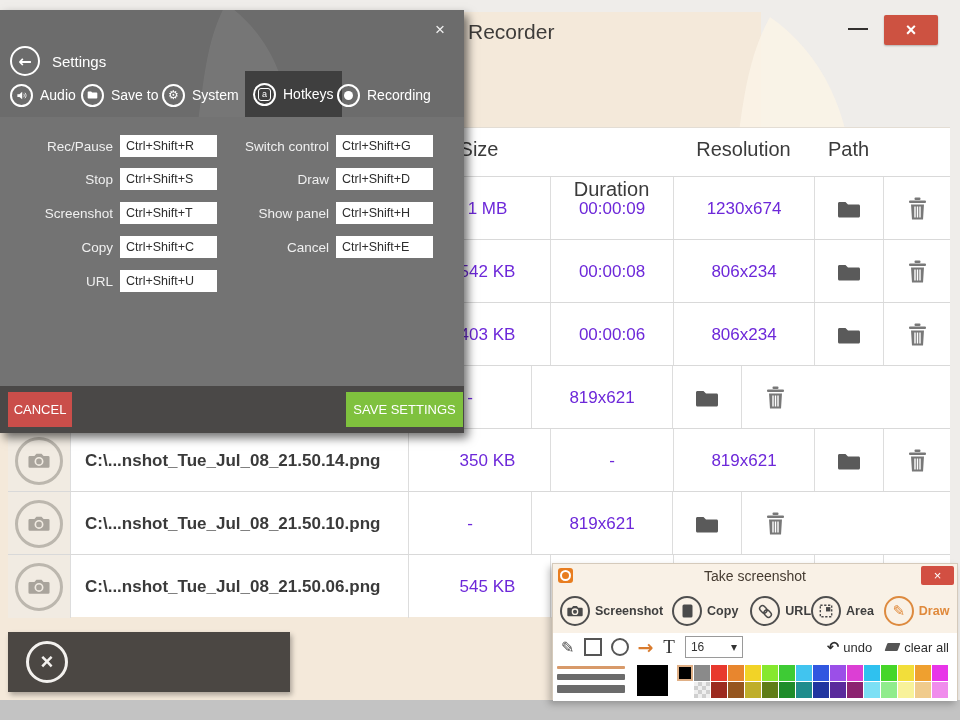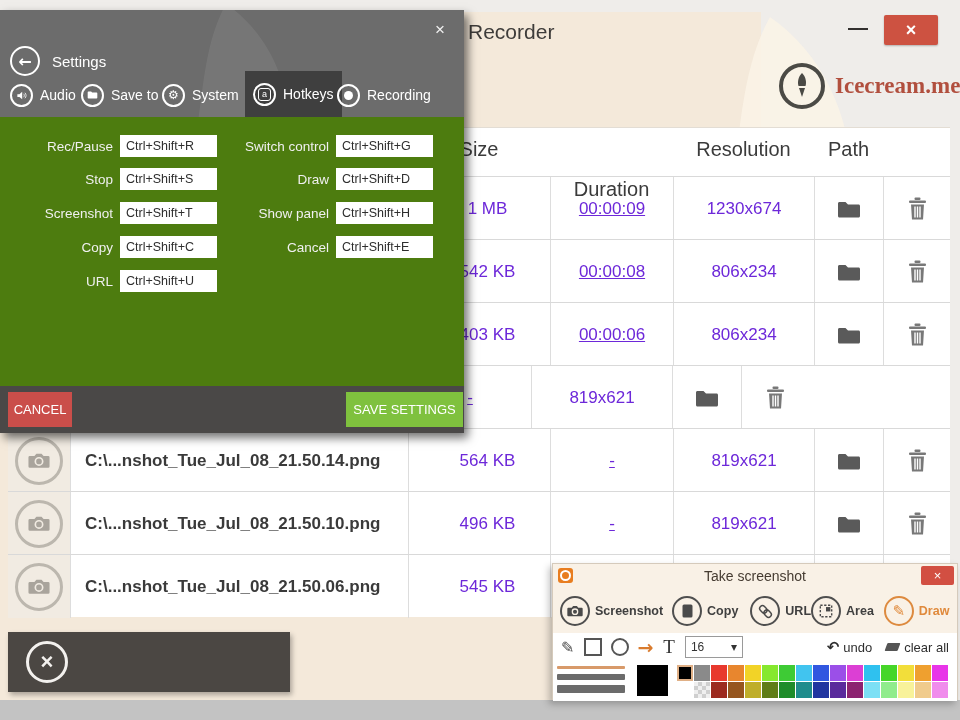--- a/index.html
+++ b/index.html
@@ -27,21 +27,21 @@
   .th-dur{left:542px;width:123px;margin-top:40px;}
   .th-res{left:665px;width:141px;}
   .th-path{left:806px;width:69px;}
   .trow{position:absolute;left:0;width:942px;height:63px;border-top:1px solid #d9d9d9;display:flex;}
   .cell{height:100%;display:flex;align-items:center;justify-content:center;box-sizing:border-box;
         font-size:17px;color:#6d28d9;border-left:1px solid #ddd;}
   .cell:first-child{border-left:none;}
   .c-icon{width:62px;background:#f1ebe2;}
   .c-name{width:338px;justify-content:flex-start;padding-left:14px;font-weight:600;color:#3a3a3a;}
   .c-size{width:142px;padding-left:16px;}
-  .c-dur{width:123px;text-decoration:underline;}
+  .c-dur{width:123px;}
   .c-res{width:141px;}
   .c-folder{width:69px;}
   .c-trash{width:67px;}
   .cam-circle{width:42px;height:42px;border:3px solid #bcb7ae;border-radius:50%;
               display:flex;align-items:center;justify-content:center;}
   
   .clear-history{left:8px;top:620px;width:282px;height:60px;background:#4b4743;display:flex;align-items:center;
                  box-shadow:2px 3px 5px rgba(0,0,0,.3);cursor:pointer;}
   .ch-circle{width:36px;height:36px;border:3px solid #f3f1ee;border-radius:50%;margin-left:18px;
              display:flex;align-items:center;justify-content:center;color:#f3f1ee;font-size:22px;font-weight:bold;}
@@ -62,21 +62,21 @@
   .tab{position:absolute;top:12px;height:24px;display:flex;align-items:center;gap:7px;color:#fff;
        font-size:14px;cursor:pointer;}
   .tab.active{top:0;height:46px;background:#3f3f3f;padding:0 8px;}
   .tab-ic{width:19px;height:19px;border:2px solid #fff;border-radius:50%;display:flex;align-items:center;
           justify-content:center;flex:none;}
   .glyph{font-family:"DejaVu Sans",sans-serif;}
   .ic-gear{color:#fff;font-size:12px;line-height:1;}
   .ic-a{width:11px;height:11px;border:1.5px solid #fff;border-radius:3px;color:#fff;font-size:9px;
         display:flex;align-items:center;justify-content:center;line-height:1;}
   .ic-dot{width:9px;height:9px;background:#fff;border-radius:50%;}
-  .dlg-content{position:absolute;left:0;top:107px;width:100%;height:269px;background:#4d7c0f;}
+  .dlg-content{position:absolute;left:0;top:107px;width:100%;height:269px;background:#737373;}
   .fldrow{position:absolute;display:flex;align-items:center;height:22px;}
   .fldrow label{font-size:13.5px;color:#f0f0f0;text-align:right;margin-right:7px;cursor:default;}
   .colL label{width:113px;}
   .colR label{width:113px;}
   .hotkey-input{width:91px;height:22px;border:none;background:#fff;font-family:"Liberation Sans",sans-serif;
                 font-size:12.5px;color:#2e2e2e;padding:0 0 0 6px;outline:none;}
   .dlg-footer{position:absolute;left:0;top:376px;width:100%;height:47px;background:#4a4847;}
   .btn-cancel{position:absolute;left:8px;top:6px;width:64px;height:35px;background:#ca4e4a;color:#fff;
               font-size:13px;display:flex;align-items:center;justify-content:center;cursor:pointer;}
   .btn-save{position:absolute;right:1px;top:6px;width:117px;height:35px;background:#7fc13e;color:#fff;
@@ -133,29 +133,20 @@
   <svg class="abs swirl" viewBox="0 0 330 420">
     <path d="M160,5 C240,60 268,180 215,290 C178,368 105,412 68,388 C38,368 62,300 95,248 C138,180 118,80 160,5 Z" fill="#faf3e6" opacity="0.85"></path>
   </svg>
 
   <div class="abs win-title">Recorder</div>
   <div class="abs win-min">—</div>
   <div class="abs win-close">
     <span>×</span>
   </div>
 
-  <div class="abs brand">
-    <div class="brand-circle">
-      <svg width="16" height="26" viewBox="0 0 16 26">
-        <path d="M8,0 C11,3 13,8 11.5,13 L4.5,13 C3,8 5,3 8,0 Z" fill="#4b4a45"></path>
-        <path d="M5,15 L11,15 L8,24 Z" fill="#4b4a45"></path>
-      </svg>
-    </div>
-    <span class="brand-text">Icecream.me</span>
-  </div>
 
   <div class="abs table">
     <div class="thead">
       <div class="th th-size">Size</div>
       <div class="th th-dur">Duration</div>
       <div class="th th-res">Resolution</div>
       <div class="th th-path">Path</div>
     </div>
     <div class="trow" style="top:48px">
       <div class="cell c-icon">
@@ -267,21 +258,21 @@
     <div class="trow" style="top:300px">
       <div class="cell c-icon">
           <div class="cam-circle">
             <svg width="22" height="17" viewBox="0 0 24 18">
               <path d="M2 4 h5 l2.2-2.5 h5.6 L17 4 h5 a1.5 1.5 0 0 1 1.5 1.5 v10 a1.5 1.5 0 0 1 -1.5 1.5 h-20 A1.5 1.5 0 0 1 .5 15.5 v-10 A1.5 1.5 0 0 1 2 4 Z" fill="#a9a49c"></path>
               <circle cx="12" cy="10" r="4" fill="none" stroke="#f1ebe2" stroke-width="1.8"></circle>
             </svg>
           </div>
         </div>
       <div class="cell c-name">C:\...nshot_Tue_Jul_08_21.50.14.png</div>
-      <div class="cell c-size">564 KB</div>
+      <div class="cell c-size">350 KB</div>
       <div class="cell c-dur">-</div>
       <div class="cell c-res">819x621</div>
       <div class="cell c-folder">
           <svg width="26" height="20" viewBox="0 0 26 20">
             <path d="M2 4.5 c0-.8.6-1.5 1.5-1.5 h6 l2.5 2.5 h10.5 c.9 0 1.5.7 1.5 1.5 v10 c0 .8-.6 1.5-1.5 1.5 h-19 C2.6 18.5 2 17.8 2 17 Z" fill="#5a5a5a"></path>
           </svg>
         </div>
       <div class="cell c-trash">
           <svg width="19" height="24" viewBox="0 0 19 24">
             <rect x="6.5" y="0.5" width="6" height="2.5" rx="1" fill="#787878"></rect>
@@ -294,21 +285,20 @@
     <div class="trow" style="top:363px">
       <div class="cell c-icon">
           <div class="cam-circle">
             <svg width="22" height="17" viewBox="0 0 24 18">
               <path d="M2 4 h5 l2.2-2.5 h5.6 L17 4 h5 a1.5 1.5 0 0 1 1.5 1.5 v10 a1.5 1.5 0 0 1 -1.5 1.5 h-20 A1.5 1.5 0 0 1 .5 15.5 v-10 A1.5 1.5 0 0 1 2 4 Z" fill="#a9a49c"></path>
               <circle cx="12" cy="10" r="4" fill="none" stroke="#f1ebe2" stroke-width="1.8"></circle>
             </svg>
           </div>
         </div>
       <div class="cell c-name">C:\...nshot_Tue_Jul_08_21.50.10.png</div>
-      <div class="cell c-size">496 KB</div>
       <div class="cell c-dur">-</div>
       <div class="cell c-res">819x621</div>
       <div class="cell c-folder">
           <svg width="26" height="20" viewBox="0 0 26 20">
             <path d="M2 4.5 c0-.8.6-1.5 1.5-1.5 h6 l2.5 2.5 h10.5 c.9 0 1.5.7 1.5 1.5 v10 c0 .8-.6 1.5-1.5 1.5 h-19 C2.6 18.5 2 17.8 2 17 Z" fill="#5a5a5a"></path>
           </svg>
         </div>
       <div class="cell c-trash">
           <svg width="19" height="24" viewBox="0 0 19 24">
             <rect x="6.5" y="0.5" width="6" height="2.5" rx="1" fill="#787878"></rect>

